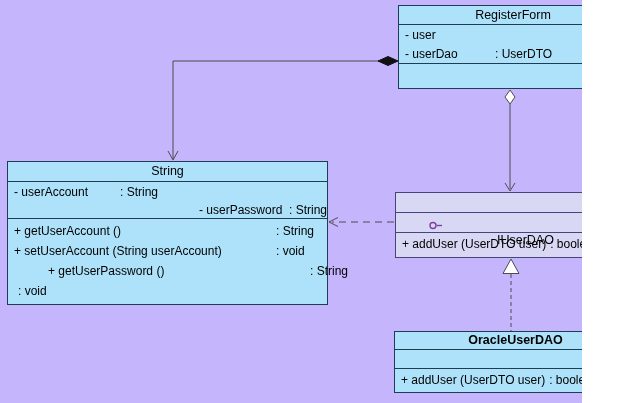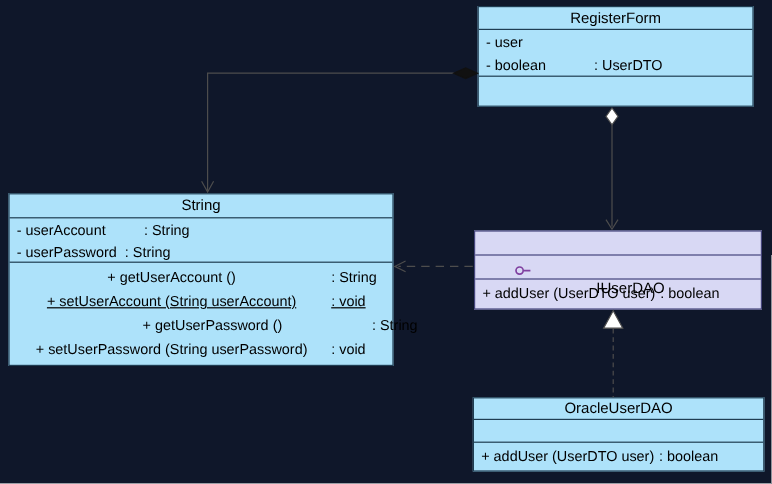--- a/index.html
+++ b/index.html
@@ -1,19 +1,19 @@
 <!DOCTYPE html>
 <html><head>
 <meta charset="utf-8">
 <style>
   html,body { margin:0; padding:0; background:#ffffff; }
   .canvas {
     position:relative;
-    width:643px; height:403px;
-    background:#0f172a;
+    width:582px; height:403px;
+    background:#c4b5fd;
     font-family:"Liberation Sans", sans-serif;
     color:#000;
     overflow:hidden;
   }
   .uml-class {
     position:absolute;
     display:flex; flex-direction:column;
     box-sizing:border-box;
     --bc:#1f3d52;
     background:#ade2fa;
@@ -24,21 +24,21 @@
   .uml-class.interface { --bc:#45457c; background:#d8d8f4; }
   .sec { box-sizing:border-box; }
   .sec-title {
     position:relative;
     text-align:center;
     font-size:12.5px;
     border-bottom:1px solid var(--bc);
     white-space:pre;
   }
   .sec-attrs { border-bottom:1px solid var(--bc); }
-  .sec-methods { flex:1 1 auto;text-align:center; }
+  .sec-methods { flex:1 1 auto; }
   .row { display:flex; padding-left:6px; white-space:pre; align-items:baseline; }
   .an { display:inline-block; min-width:90px; }
   .sig { display:inline-block; min-width:258px; }
   .typ { margin-left:4px; }
   .sig.auto { min-width:0; }
   .iface-icon {
     position:absolute; left:5px; top:5px;
   }
   svg.overlay {
     position:absolute; left:0; top:0;
@@ -51,54 +51,53 @@
 
 <div class="canvas">
 
   <div class="uml-class" style="left:398px; top:5px; width:230px; height:84px;">
     <div class="sec sec-title" style="height:19px; line-height:18px;">RegisterForm</div>
     <div class="sec sec-attrs" style="height:39px; padding-top:1px;">
       <div class="row" style="line-height:19px;">
         <span class="an">- user</span>
       </div>
       <div class="row" style="line-height:19px;">
-        <span class="an">- boolean</span>
+        <span class="an">- userDao</span>
         <span>: UserDTO</span>
       </div>
     </div>
     <div class="sec sec-methods"></div>
   </div>
 
   <div class="uml-class" style="left:7px; top:161px; width:321px; height:144px;">
     <div class="sec sec-title" style="height:20px; line-height:19px;">String</div>
     <div class="sec sec-attrs" style="height:37px; padding-top:1px;">
       <div class="row" style="line-height:18px;gap:16px;">
         <span class="an">- userAccount</span>
         <span>: String</span>
       </div>
-      <div class="row" style="line-height:18px;">
+      <div class="row" style="line-height:18px;justify-content:flex-end;">
         <span class="an">- userPassword</span>
         <span>: String</span>
       </div>
     </div>
     <div class="sec sec-methods" style="padding-top:2px;">
       <div class="row" style="line-height:20px;">
         <span class="sig">+ getUserAccount ()</span>
         <span class="typ">: String</span>
       </div>
-      <div class="row" style="line-height:20px;text-decoration:underline;">
+      <div class="row" style="line-height:20px;">
         <span class="sig">+ setUserAccount (String userAccount)</span>
         <span class="typ">: void</span>
       </div>
       <div class="row" style="line-height:20px;padding-left:40px;">
         <span class="sig">+ getUserPassword ()</span>
         <span class="typ">: String</span>
       </div>
       <div class="row" style="line-height:20px;">
-        <span class="sig">+ setUserPassword (String userPassword)</span>
         <span class="typ">: void</span>
       </div>
     </div>
   </div>
 
   <div class="uml-class interface" style="left:395px; top:192px; width:240px; height:66px;">
     <div class="sec sec-title" style="height:20px; line-height:19px;">
       <span class="iface-icon">
         <svg width="15" height="9" viewBox="0 0 15 9">
           <circle cx="4" cy="4.5" r="3" fill="none" stroke="#8040a0" stroke-width="1.4"></circle>
@@ -110,21 +109,21 @@
     <div class="sec sec-attrs" style="height:20px;"></div>
     <div class="sec sec-methods" style="padding-top:1px;">
       <div class="row" style="line-height:21px;">
         <span class="sig auto">+ addUser (UserDTO user)</span>
         <span class="typ">: boolean</span>
       </div>
     </div>
   </div>
 
   <div class="uml-class" style="left:394px; top:331px; width:243px; height:62px;">
-    <div class="sec sec-title" style="height:18px; line-height:17px;">OracleUserDAO</div>
+    <div class="sec sec-title" style="height:18px; line-height:17px;font-weight:bold;">OracleUserDAO</div>
     <div class="sec sec-attrs" style="height:19px;"></div>
     <div class="sec sec-methods" style="padding-top:1px;">
       <div class="row" style="line-height:20px;">
         <span class="sig auto">+ addUser (UserDTO user)</span>
         <span class="typ">: boolean</span>
       </div>
     </div>
   </div>
 
   <svg class="overlay" viewBox="0 0 643 403" xmlns="http://www.w3.org/2000/svg">

